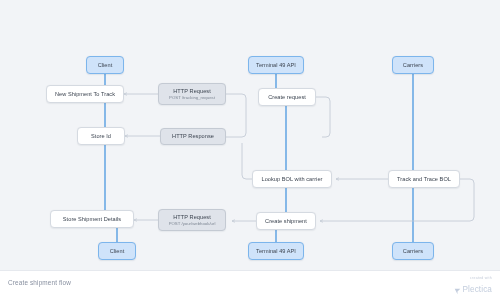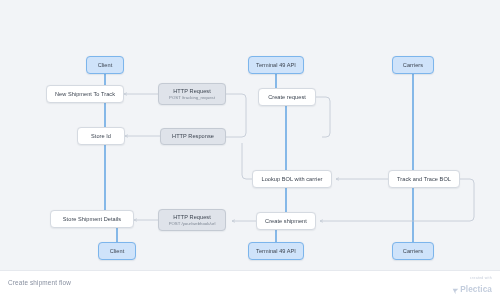--- a/index.html
+++ b/index.html
@@ -106,21 +106,21 @@
     letter-spacing: 0.3px;
     margin-bottom: 0.6px;
   }
   .brand-row {
     display: flex;
     align-items: center;
     gap: 1.6px;
   }
   .brand-name {
     font-size: 8.2px;
-    font-weight: bold;
+    font-weight: normal;
     color: #c3cddd;
     letter-spacing: 0.1px;
   }
 </style>
 </head>
 <body>
 
 <div id="app">
 
   <div class="canvas">

